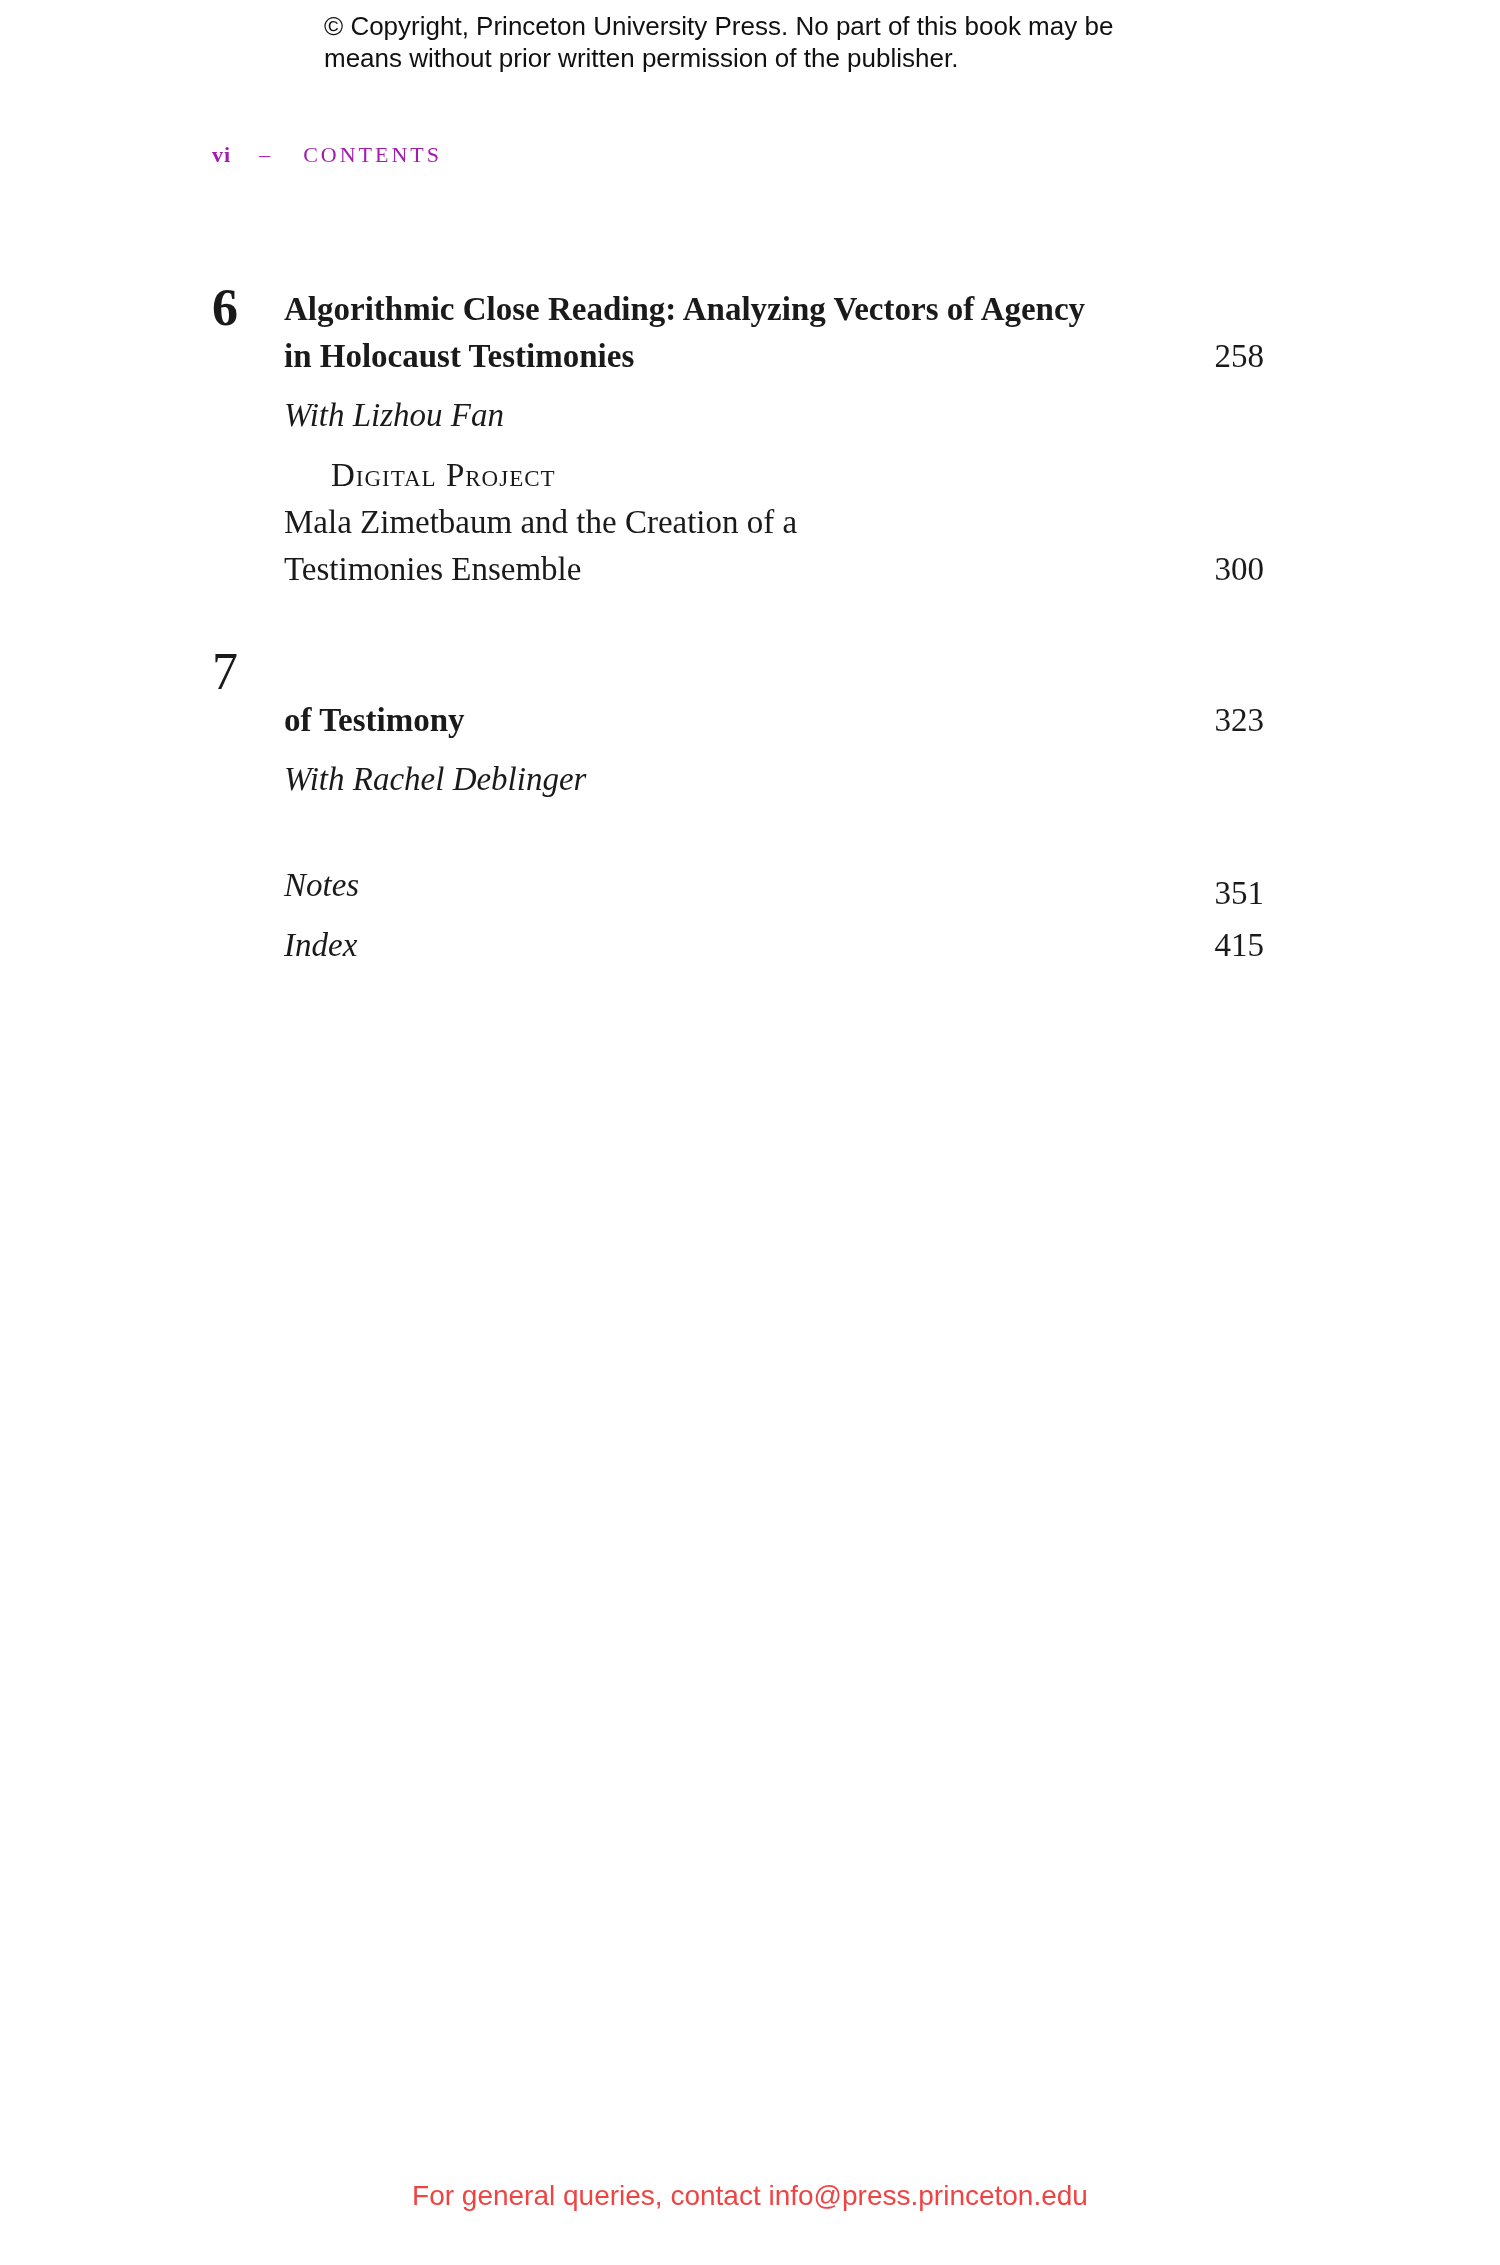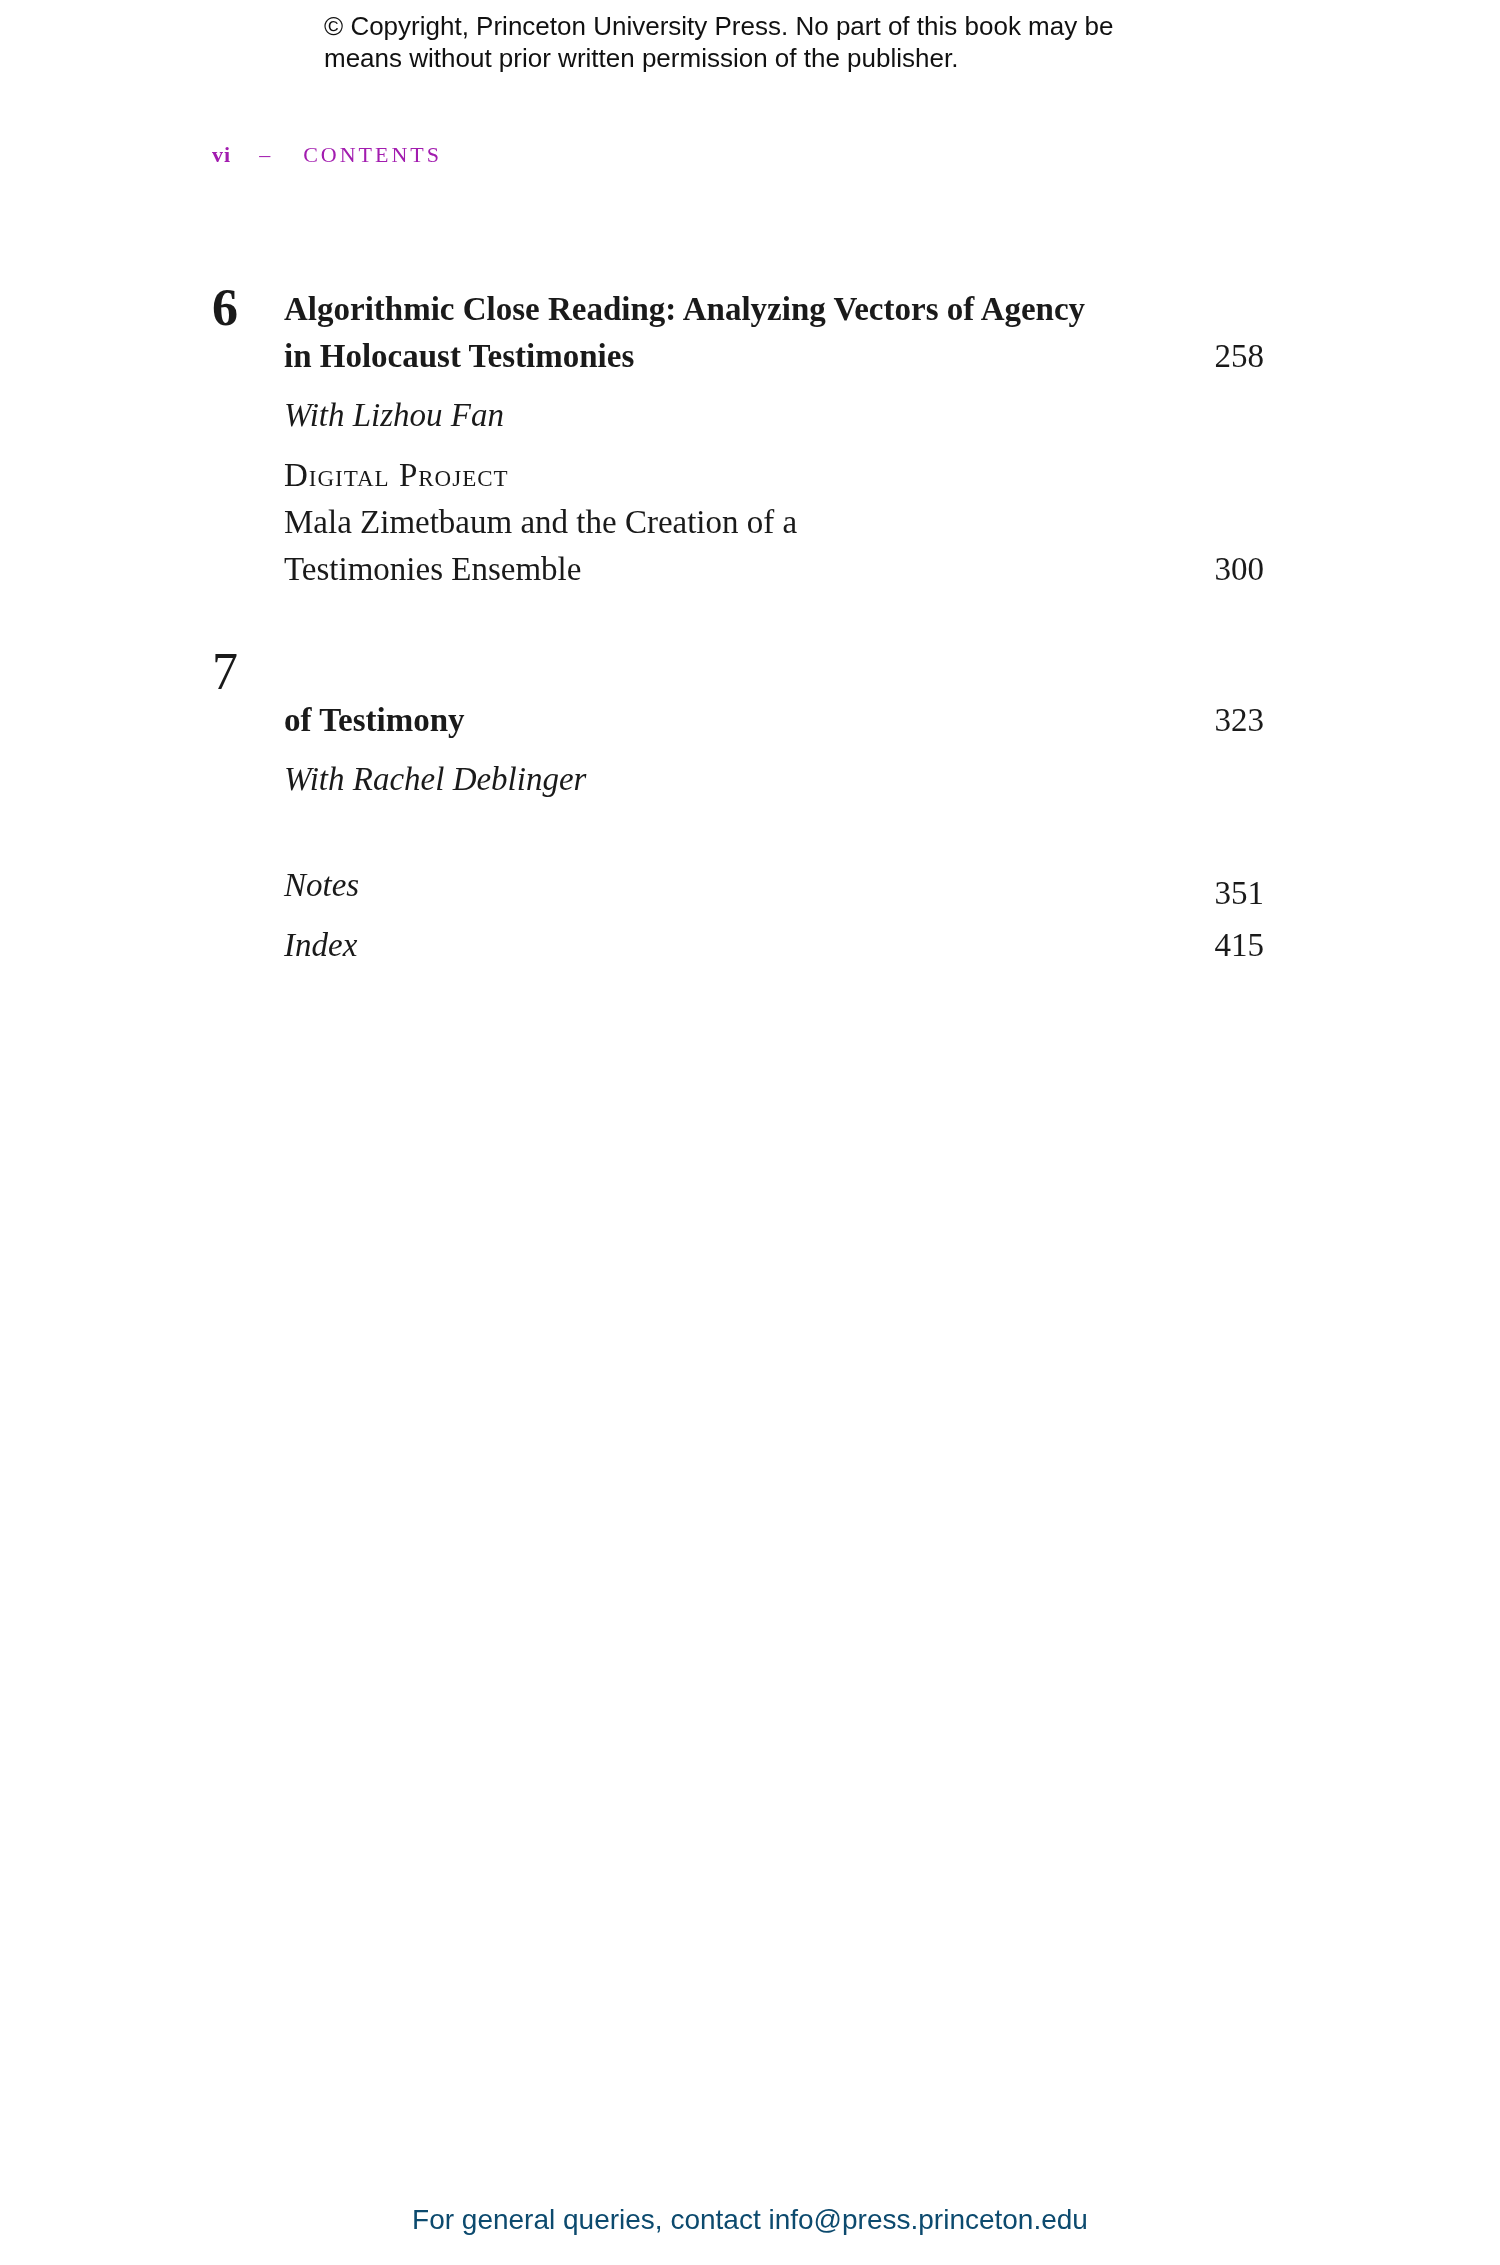--- a/index.html
+++ b/index.html
@@ -18,21 +18,21 @@
     .entry { position: absolute; left: 212px; width: 1052px; font-family: "Liberation Serif", serif; }
     .ch-num { position: absolute; left: 0; font-size: 52px; font-weight: bold; line-height: 52px; }
     .ch-num.light { font-weight: normal; }
     .title-line { position: absolute; left: 72px; font-size: 33px; line-height: 46px; font-weight: bold; white-space: nowrap; }
     .plain-line { position: absolute; left: 72px; font-size: 33px; line-height: 46px; white-space: nowrap; }
     .ital-line { position: absolute; left: 72px; font-size: 33px; line-height: 46px; font-style: italic; white-space: nowrap; }
     .smallcaps { font-variant: small-caps; letter-spacing: 1px; }
     .page { position: absolute; right: 0; font-size: 33px; line-height: 46px; text-align: right; }
     .footer {
       position: absolute; left: 0; width: 1500px; top: 2180px; text-align: center;
-      font-family: "Liberation Sans", sans-serif; font-size: 28px; color: #0c4a6e; margin-top: 24px;
+      font-family: "Liberation Sans", sans-serif; font-size: 28px; color: #ef4444;
     }
   </style>
 </head>
 <body>
 
 <div class="copyright">
   <div>© Copyright, Princeton University Press. No part of this book may be</div>
   <div>means without prior written permission of the publisher.</div>
 </div>
 
@@ -44,21 +44,21 @@
 
   <div class="entry" style="top:282px; height:320px;">
     <div class="ch-num" style="top:0px;">6</div>
     <div class="title-line" style="top:4px;">Algorithmic Close Reading: Analyzing Vectors of Agency</div>
     <div class="title-line" style="top:51px;">in Holocaust Testimonies</div>
     <div class="page" style="top:51px;">258</div>
     <div class="ital-line" style="top:110px;">With Lizhou Fan</div>
   </div>
 
   <div class="entry" style="top:452px; height:150px;">
-    <div class="plain-line smallcaps" style="top:0px;">Digital Project</div>
+    <div class="plain-line smallcaps" style="top:0px;margin-left:47px;">Digital Project</div>
     <div class="plain-line" style="top:47px;">Mala Zimetbaum and the Creation of a</div>
     <div class="plain-line" style="top:94px;">Testimonies Ensemble</div>
     <div class="page" style="top:94px;">300</div>
   </div>
 
   <div class="entry" style="top:646px; height:170px;">
     <div class="ch-num light" style="top:0px;">7</div>
     <div class="title-line" style="top:51px;">of Testimony</div>
     <div class="page" style="top:51px;">323</div>
     <div class="ital-line" style="top:110px;">With Rachel Deblinger</div>

